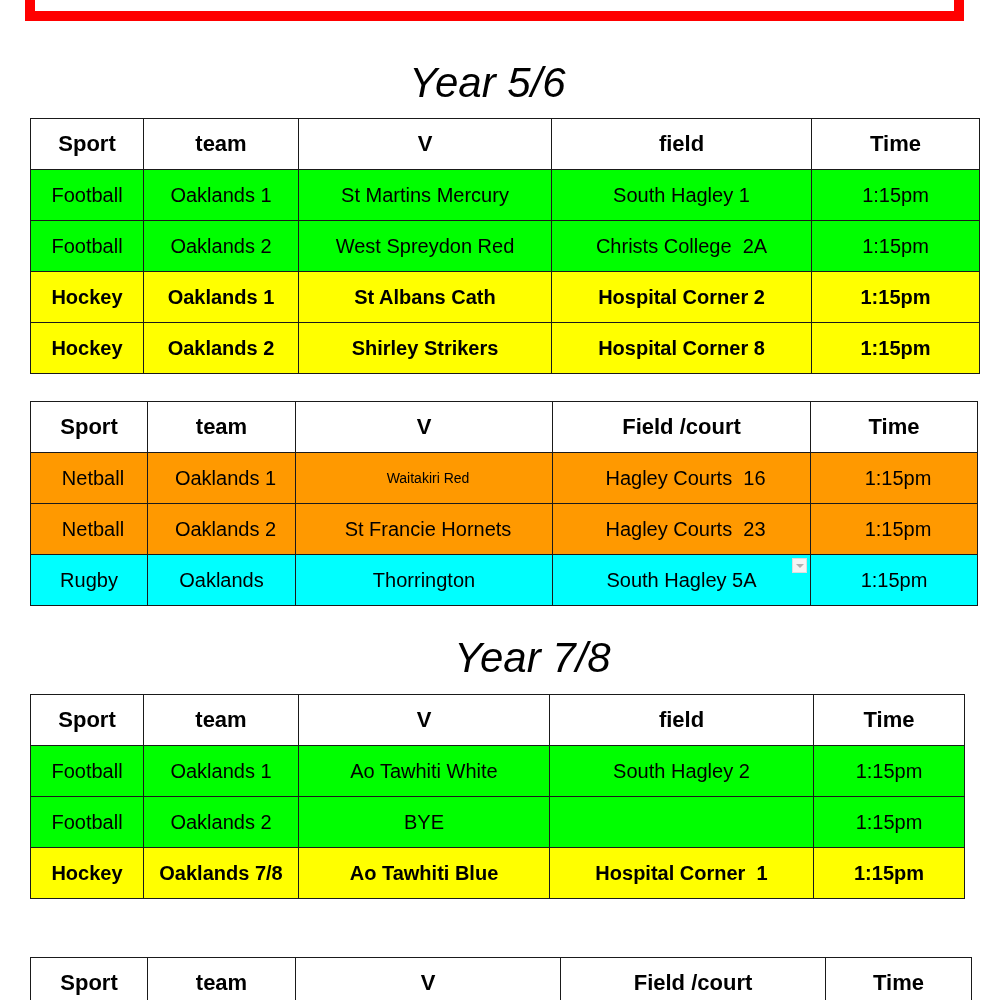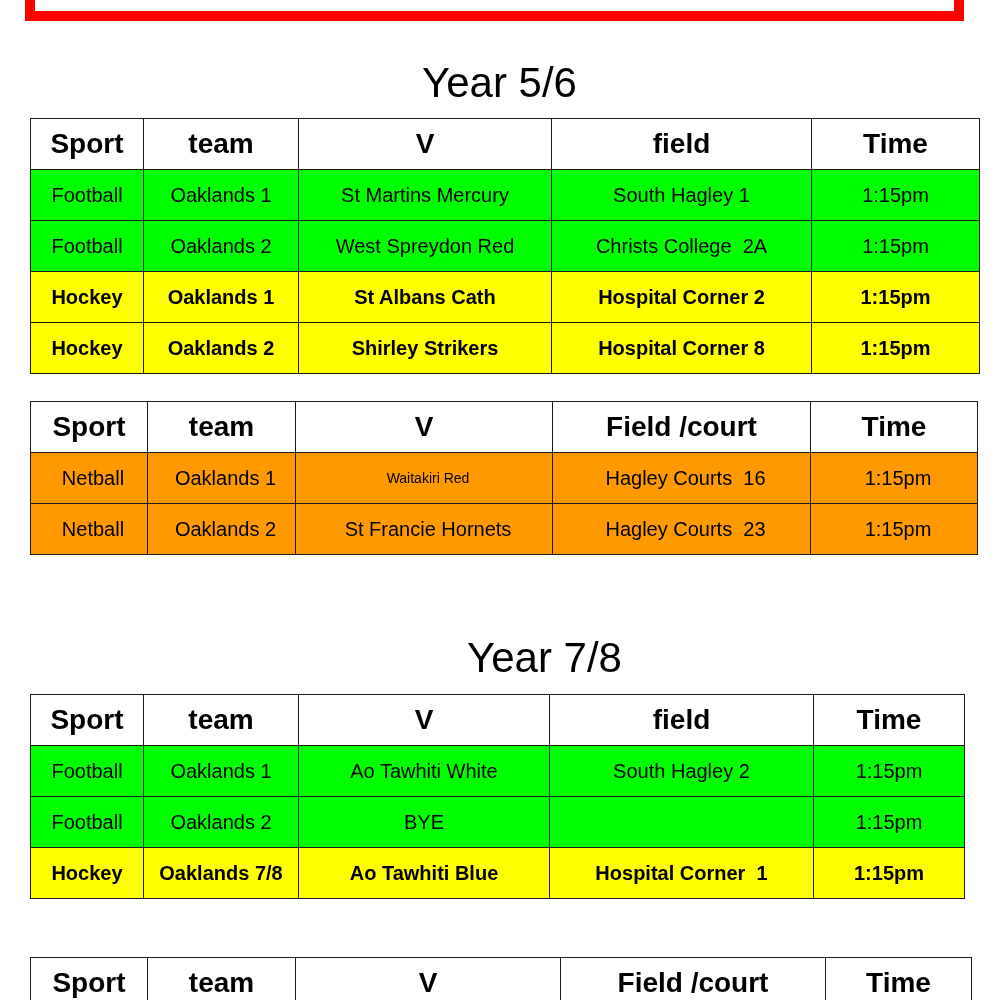--- a/index.html
+++ b/index.html
@@ -5,31 +5,31 @@
     html, body { margin: 0; padding: 0; background: #ffffff; }
     body {
       width: 1000px; height: 1000px; overflow: hidden; position: relative;
       font-family: "Liberation Sans", sans-serif; color: #000;
     }
     .title-box {
       position: absolute; left: 25px; top: -40px; width: 919px; height: 51px;
       border: 10px solid #ff0000; border-top: none; background: #fff;
     }
     .section-heading {
-      position: absolute; left: 12px; width: 975px; text-align: center;
-      font-size: 42px; line-height: 48px; font-weight: normal;
+      position: absolute; left: 0; width: 975px; text-align: center;
+      font-size: 42px; line-height: 48px; font-weight: normal; font-style: italic;
     }
     table.fixture {
       position: absolute; border-collapse: collapse; table-layout: fixed;
     }
     table.fixture td, table.fixture th {
       border: 1.5px solid #1a1a1a; text-align: center; vertical-align: middle;
       font-size: 20px; padding: 0; white-space: nowrap; position: relative;
     }
-    table.fixture th { font-weight: bold; font-size: 28px; background: #fff; height: 50px; }
+    table.fixture th { font-weight: bold; font-size: 22px; background: #fff; height: 50px; }
     table.fixture td { height: 50px; }
     tr.green td { background: #00ff00; }
     tr.yellow td { background: #ffff00; font-weight: bold; }
     tr.orange td { background: #ff9900; padding-left: 8px; }
     tr.cyan td { background: #00ffff; }
     .dropdown-btn {
       position: absolute; right: 3px; top: 3px; width: 15px; height: 15px;
       background: #f4f4f4; border: 1px solid #ddd; box-sizing: border-box;
     }
     .dropdown-btn::after {
@@ -118,20 +118,30 @@
     <td style="white-space:pre;">Hagley Courts  16</td>
     <td>1:15pm</td>
   </tr>
   <tr class="orange">
     <td>Netball</td>
     <td>Oaklands 2</td>
     <td>St Francie Hornets</td>
     <td style="white-space:pre;">Hagley Courts  23</td>
     <td>1:15pm</td>
   </tr>
+  <tr class="cyan">
+    <td>Rugby</td>
+    <td>Oaklands</td>
+    <td>Thorrington</td>
+    <td>
+      <span>South Hagley 5A</span>
+      <span class="dropdown-btn"></span>
+    </td>
+    <td>1:15pm</td>
+  </tr>
 </tbody>
   </table>
 
 <div class="section-heading" style="top:634px;padding-left:45px;">Year 7/8</div>
 
 <table class="fixture" style="left:30px; top:694px; width:934px;">
   <colgroup>
       <col style="width:113px">
       <col style="width:155px">
       <col style="width:251px">

